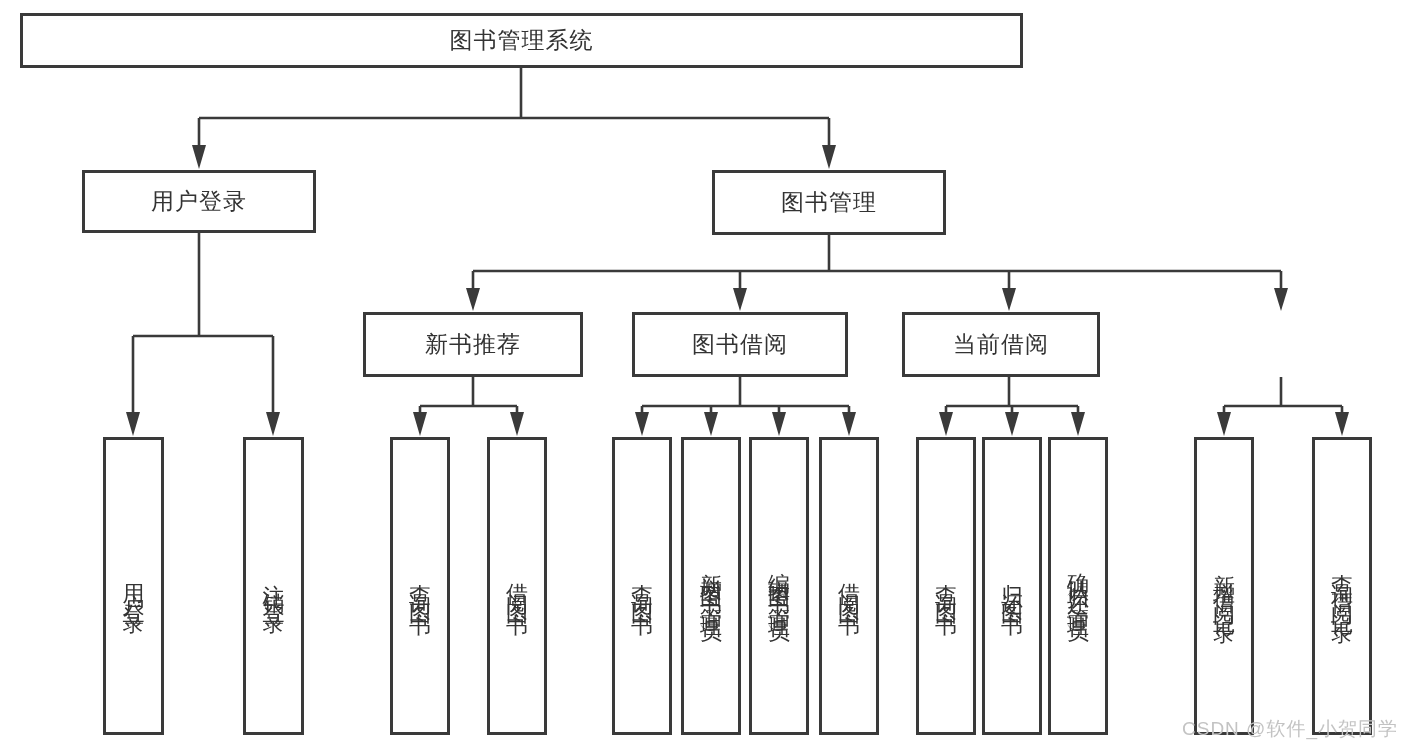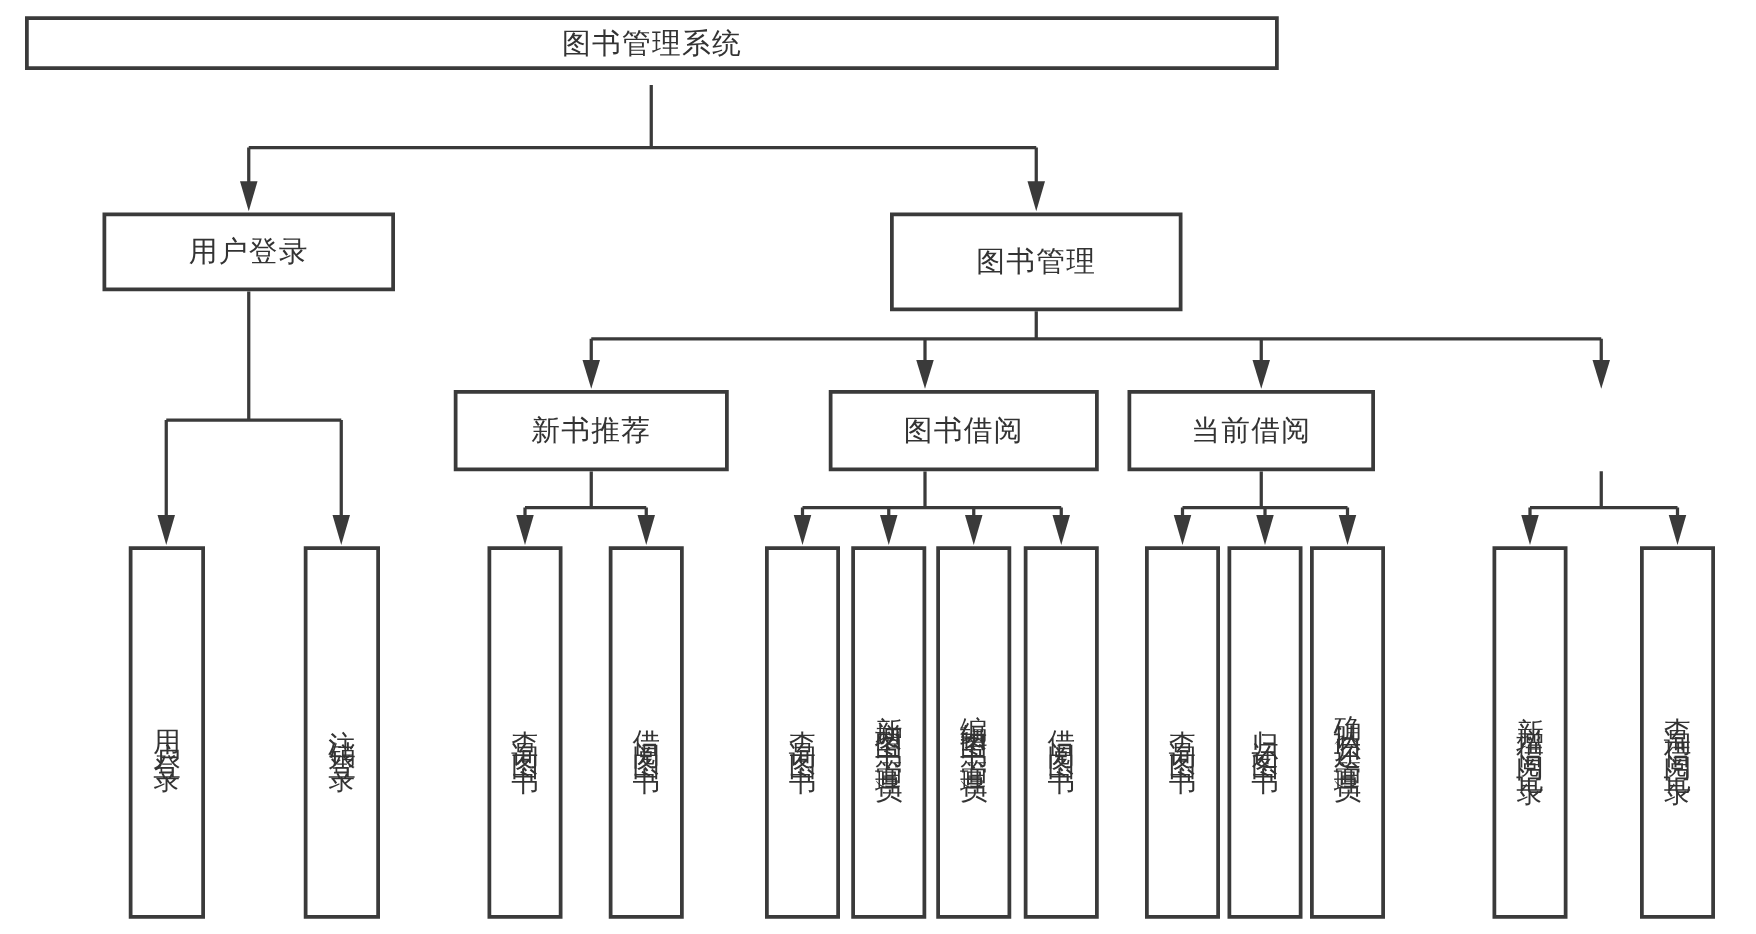--- a/index.html
+++ b/index.html
@@ -110,35 +110,35 @@
       <polygon points="772,412 786,412 779,436"></polygon>
       <polygon points="842,412 856,412 849,436"></polygon>
       <polygon points="939,412 953,412 946,436"></polygon>
       <polygon points="1005,412 1019,412 1012,436"></polygon>
       <polygon points="1071,412 1085,412 1078,436"></polygon>
       <polygon points="1217,412 1231,412 1224,436"></polygon>
       <polygon points="1335,412 1349,412 1342,436"></polygon>
     </g>
   </svg>
 
-  <div class="box hbox" style="left:20px; top:13px; width:1003px; height:43px;">
+  <div class="box hbox" style="left:20px; top:13px; width:1003px; height:55px;">
     <span>图书管理系统</span>
   </div>
 
   <div class="box hbox" style="left:82px; top:170px; width:234px; height:63px;">
     <span>用户登录</span>
   </div>
-  <div class="box hbox" style="left:712px; top:170px; width:234px; height:79px;">
+  <div class="box hbox" style="left:712px; top:170px; width:234px; height:65px;">
     <span>图书管理</span>
   </div>
 
   <div class="box hbox" style="left:363px; top:312px; width:220px; height:65px;text-align:right;">
     <span>新书推荐</span>
   </div>
-  <div class="box hbox" style="left:663px; top:312px; width:216px; height:65px;">
+  <div class="box hbox" style="left:632px; top:312px; width:216px; height:65px;">
     <span>图书借阅</span>
   </div>
   <div class="box hbox" style="left:902px; top:312px; width:198px; height:65px;">
     <span>当前借阅</span>
   </div>
 
   <div class="box vbox" style="left:103px; top:437px; width:61px; height:298px;">
     <span class="vtext">用户登录</span>
   </div>
   <div class="box vbox" style="left:243px; top:437px; width:61px; height:298px;">
@@ -175,14 +175,15 @@
     <span class="vtext">确认归还（管理员）</span>
   </div>
 
   <div class="box vbox" style="left:1194px; top:437px; width:60px; height:298px;">
     <span class="vtext">新增借阅记录</span>
   </div>
   <div class="box vbox" style="left:1312px; top:437px; width:60px; height:298px;">
     <span class="vtext">查询借阅记录</span>
   </div>
 
+  <div class="watermark">CSDN @软件_小贺同学</div>
 
 </div>
 
 </body></html>

